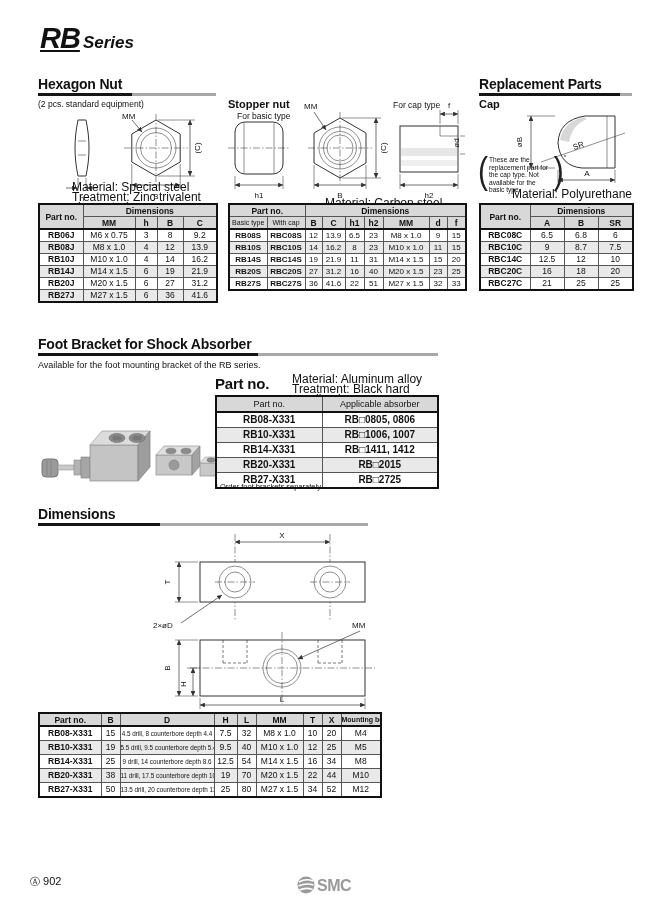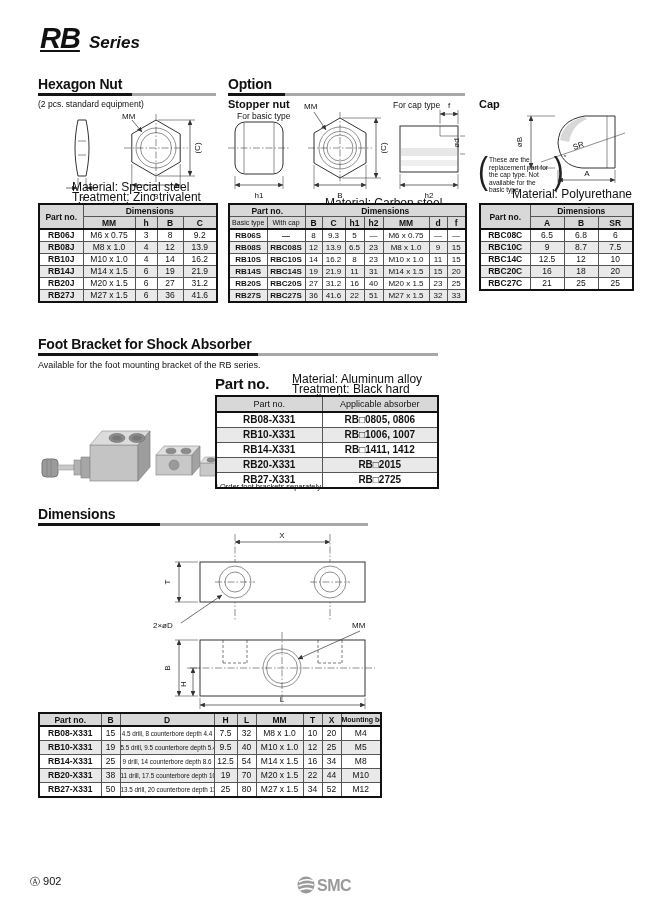--- a/index.html
+++ b/index.html
@@ -3,21 +3,21 @@
 <meta charset="utf-8">
 <style>
   html,body{margin:0;padding:0;background:#fff;}
   .page{position:relative;width:650px;height:921px;background:#ffffff;overflow:hidden;
         font-family:"Liberation Sans","DejaVu Sans",sans-serif;color:#111;}
   .abs{position:absolute;}
 
   
   .series-title{left:40px;top:22px;font-style:italic;font-weight:bold;}
   .series-title .big{font-size:29px;letter-spacing:-1px;text-decoration:underline;}
-  .series-title .small{font-size:17px;margin-left:9px;}
+  .series-title .small{font-size:17px;margin-left:3px;}
 
   
   .sec-h{font-size:14px;font-weight:bold;letter-spacing:-0.2px;padding-bottom:4px;
          background:linear-gradient(to right,#151515 var(--blk,50%),#a8a8a8 var(--blk,50%)) left bottom/100% 3px no-repeat;}
   .sub-h{font-size:11px;font-weight:bold;}
   .tiny{font-size:8.5px;}
   .mat{font-size:12px;line-height:10px;color:#111;}
 
   
   table{border-collapse:collapse;table-layout:fixed;background:#fff;border:2px solid #111;}
@@ -171,21 +171,20 @@
         <tr>
           <td>RB27J</td>
           <td>M27 x 1.5</td>
           <td>6</td>
           <td>36</td>
           <td>41.6</td>
         </tr>
       </tbody>
   </table>
 
-  <div class="abs sec-h" style="left:228px;top:76px;width:237px;--blk:24%">Option</div>
   <div class="abs sub-h" style="left:228px;top:98px;">Stopper nut</div>
   <div class="abs tiny" style="left:237px;top:111px;">For basic type</div>
   <div class="abs tiny" style="left:370px;top:100px;padding-left:23px;">For cap type</div>
 
   <svg class="abs" style="left:228px;top:96px;" width="237" height="106" viewBox="0 0 237 106">
     <rect class="ol" x="7" y="26" width="48" height="52" rx="10"></rect>
     <line class="thin" x1="16" y1="27" x2="16" y2="77"></line>
     <line class="thin" x1="46" y1="27" x2="46" y2="77"></line>
     <line class="cl" x1="0" y1="52" x2="62" y2="52"></line>
     <line class="ext" x1="7" y1="80" x2="7" y2="93"></line>
@@ -256,31 +255,20 @@
         <th>C</th>
         <th>h1</th>
         <th>h2</th>
         <th>MM</th>
         <th>d</th>
         <th>f</th>
       </tr>
     </thead>
     <tbody>
         <tr>
-          <td>RB06S</td>
-          <td>—</td>
-          <td>8</td>
-          <td>9.3</td>
-          <td>5</td>
-          <td>—</td>
-          <td>M6 x 0.75</td>
-          <td>—</td>
-          <td>—</td>
-        </tr>
-        <tr>
           <td>RB08S</td>
           <td>RBC08S</td>
           <td>12</td>
           <td>13.9</td>
           <td>6.5</td>
           <td>23</td>
           <td>M8 x 1.0</td>
           <td>9</td>
           <td>15</td>
         </tr>
@@ -324,20 +312,21 @@
           <td>41.6</td>
           <td>22</td>
           <td>51</td>
           <td>M27 x 1.5</td>
           <td>32</td>
           <td>33</td>
         </tr>
       </tbody>
   </table>
 
+  <div class="abs sec-h" style="left:479px;top:76px;width:153px;--blk:92%">Replacement Parts</div>
   <div class="abs sub-h" style="left:479px;top:98px;">Cap</div>
 
   <svg class="abs" style="left:479px;top:104px;" width="153" height="82" viewBox="0 0 153 82">
     <path class="ol" d="M136,12 L136,64 L103,64 Q81,62 79,39 Q80,16 106,12 Z" fill="#f4f4f4"></path>
     <path class="shade" d="M105,13 Q84,18 81,36 L90,38 Q93,21 108,15 Z" fill="#d8d8d8"></path>
     <line class="thin" x1="128" y1="12" x2="128" y2="64"></line>
     <line class="thin" x1="62" y1="58" x2="146" y2="29"></line>
     <text x="95" y="46" transform="rotate(-19 95 46)">SR</text>
     <line class="ext" x1="76" y1="12" x2="48" y2="12"></line>
     <line class="ext" x1="76" y1="64" x2="48" y2="64"></line>

